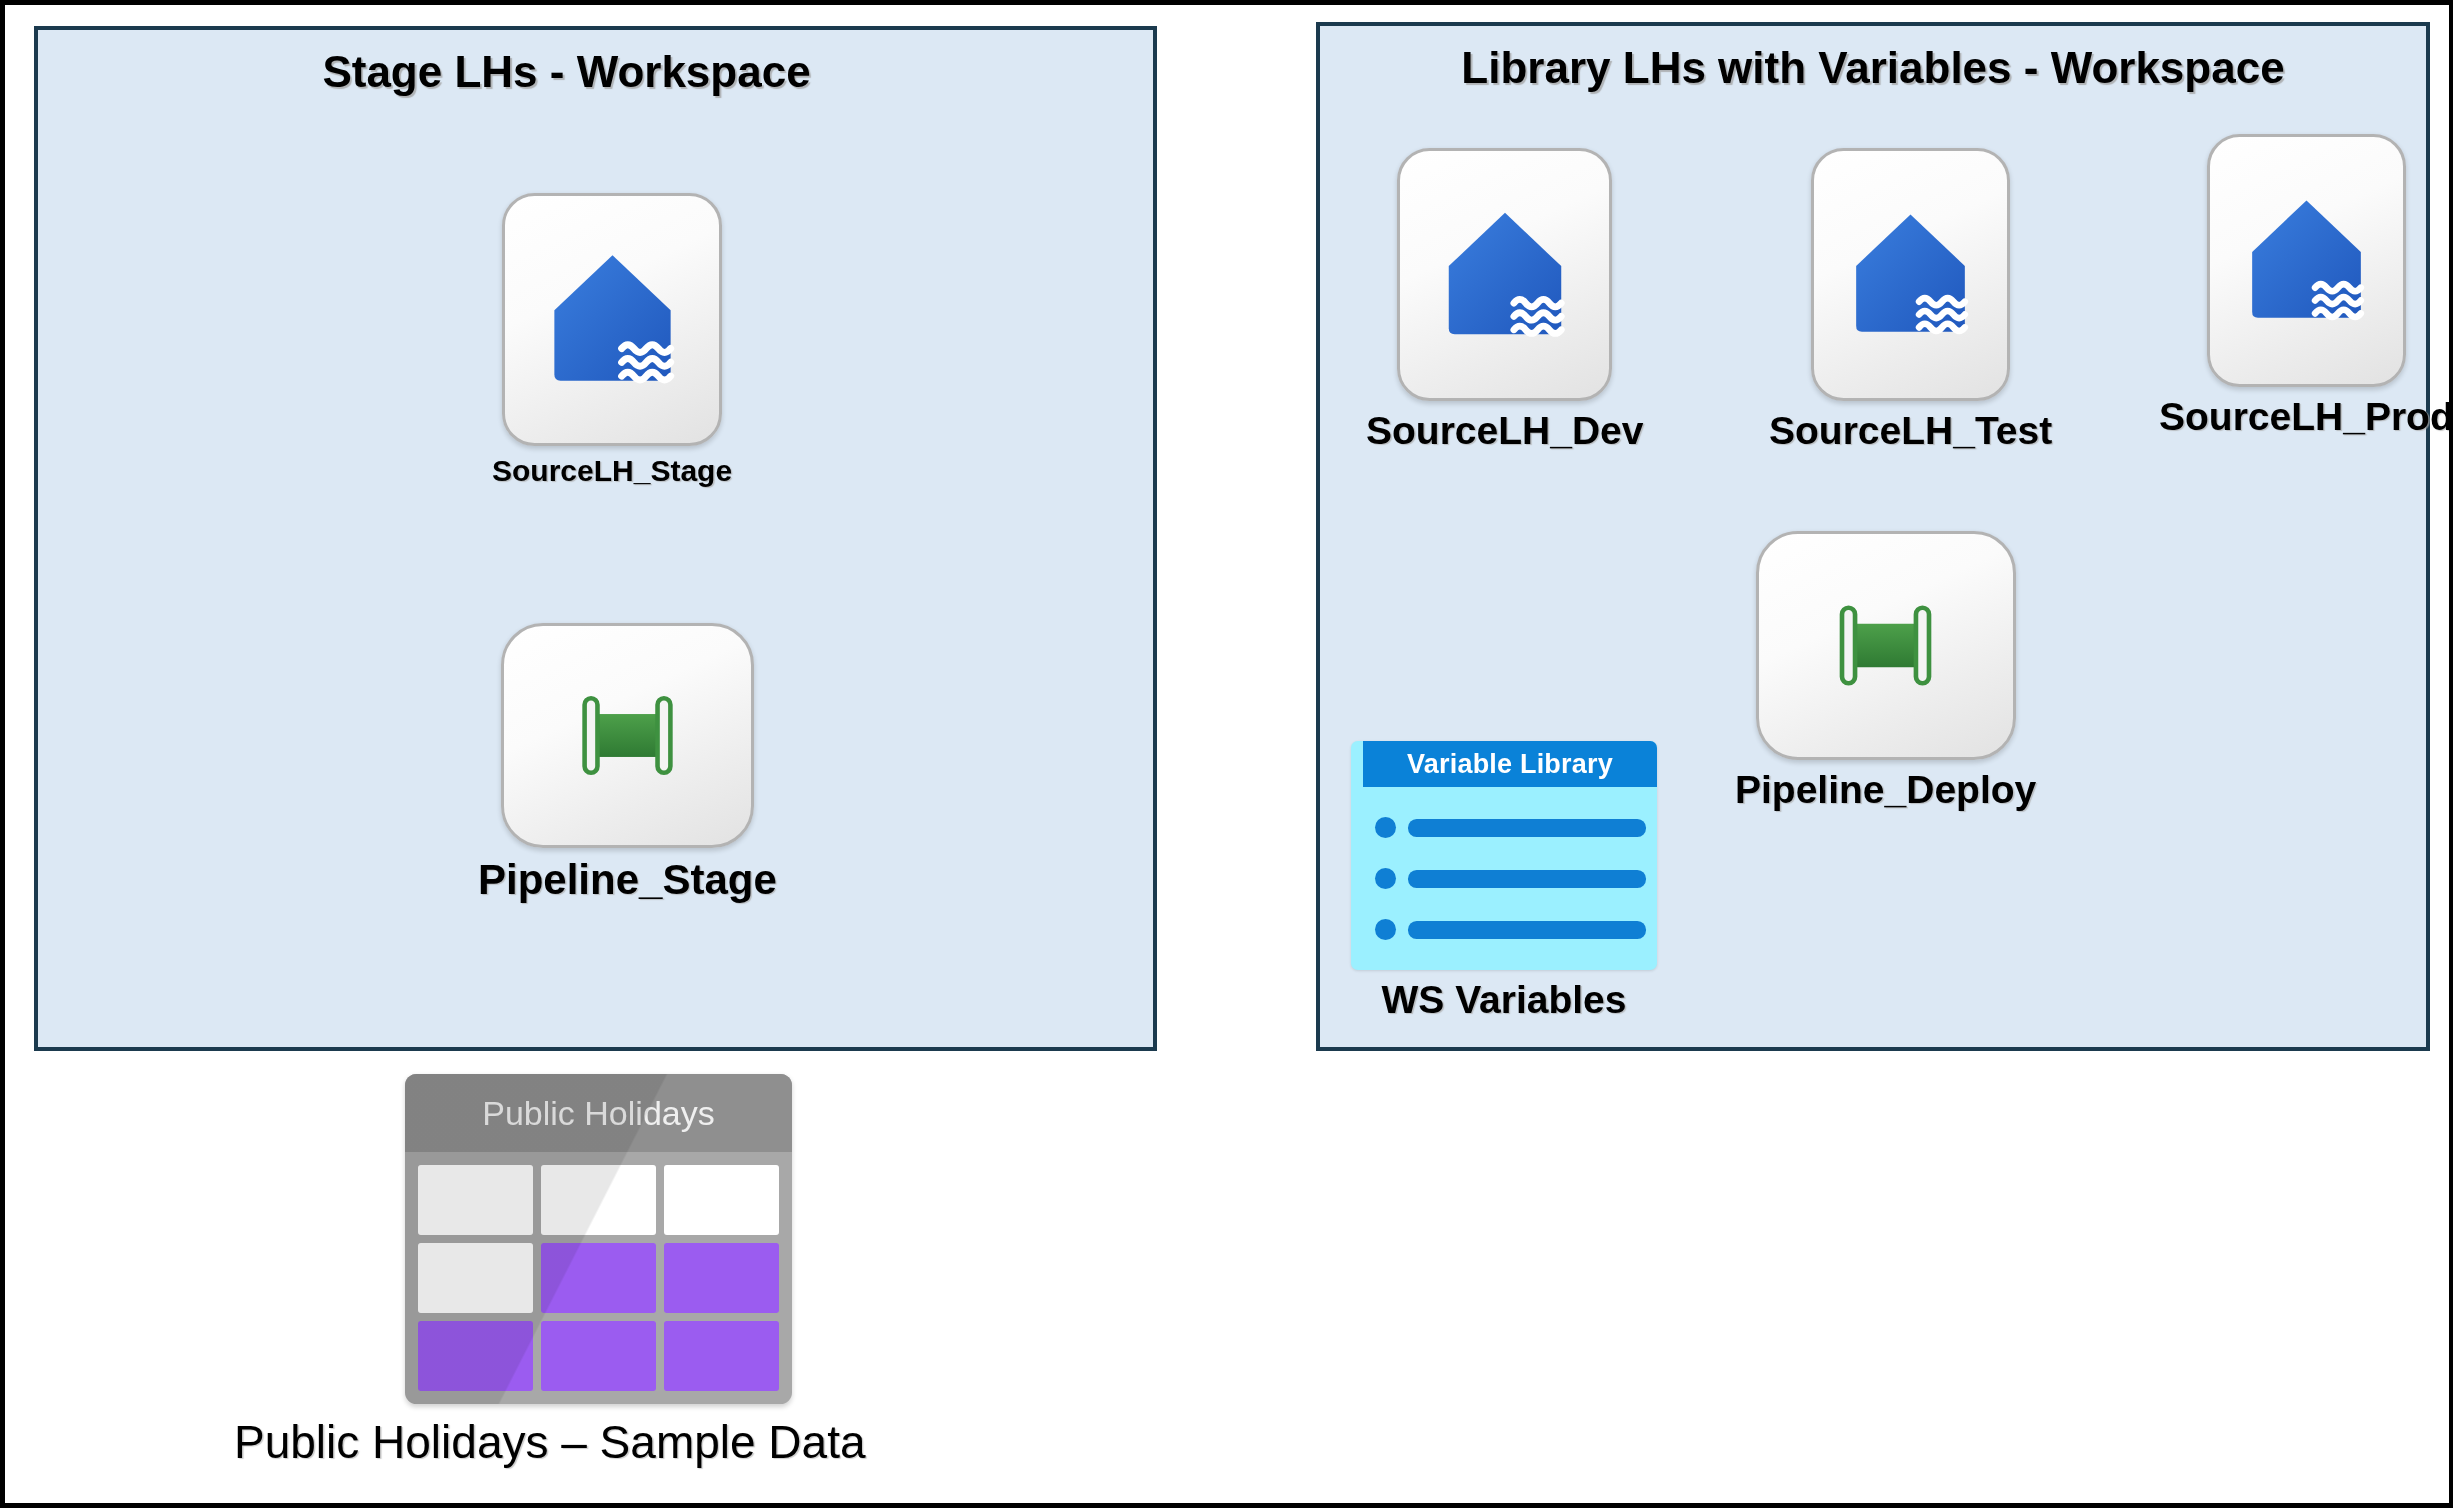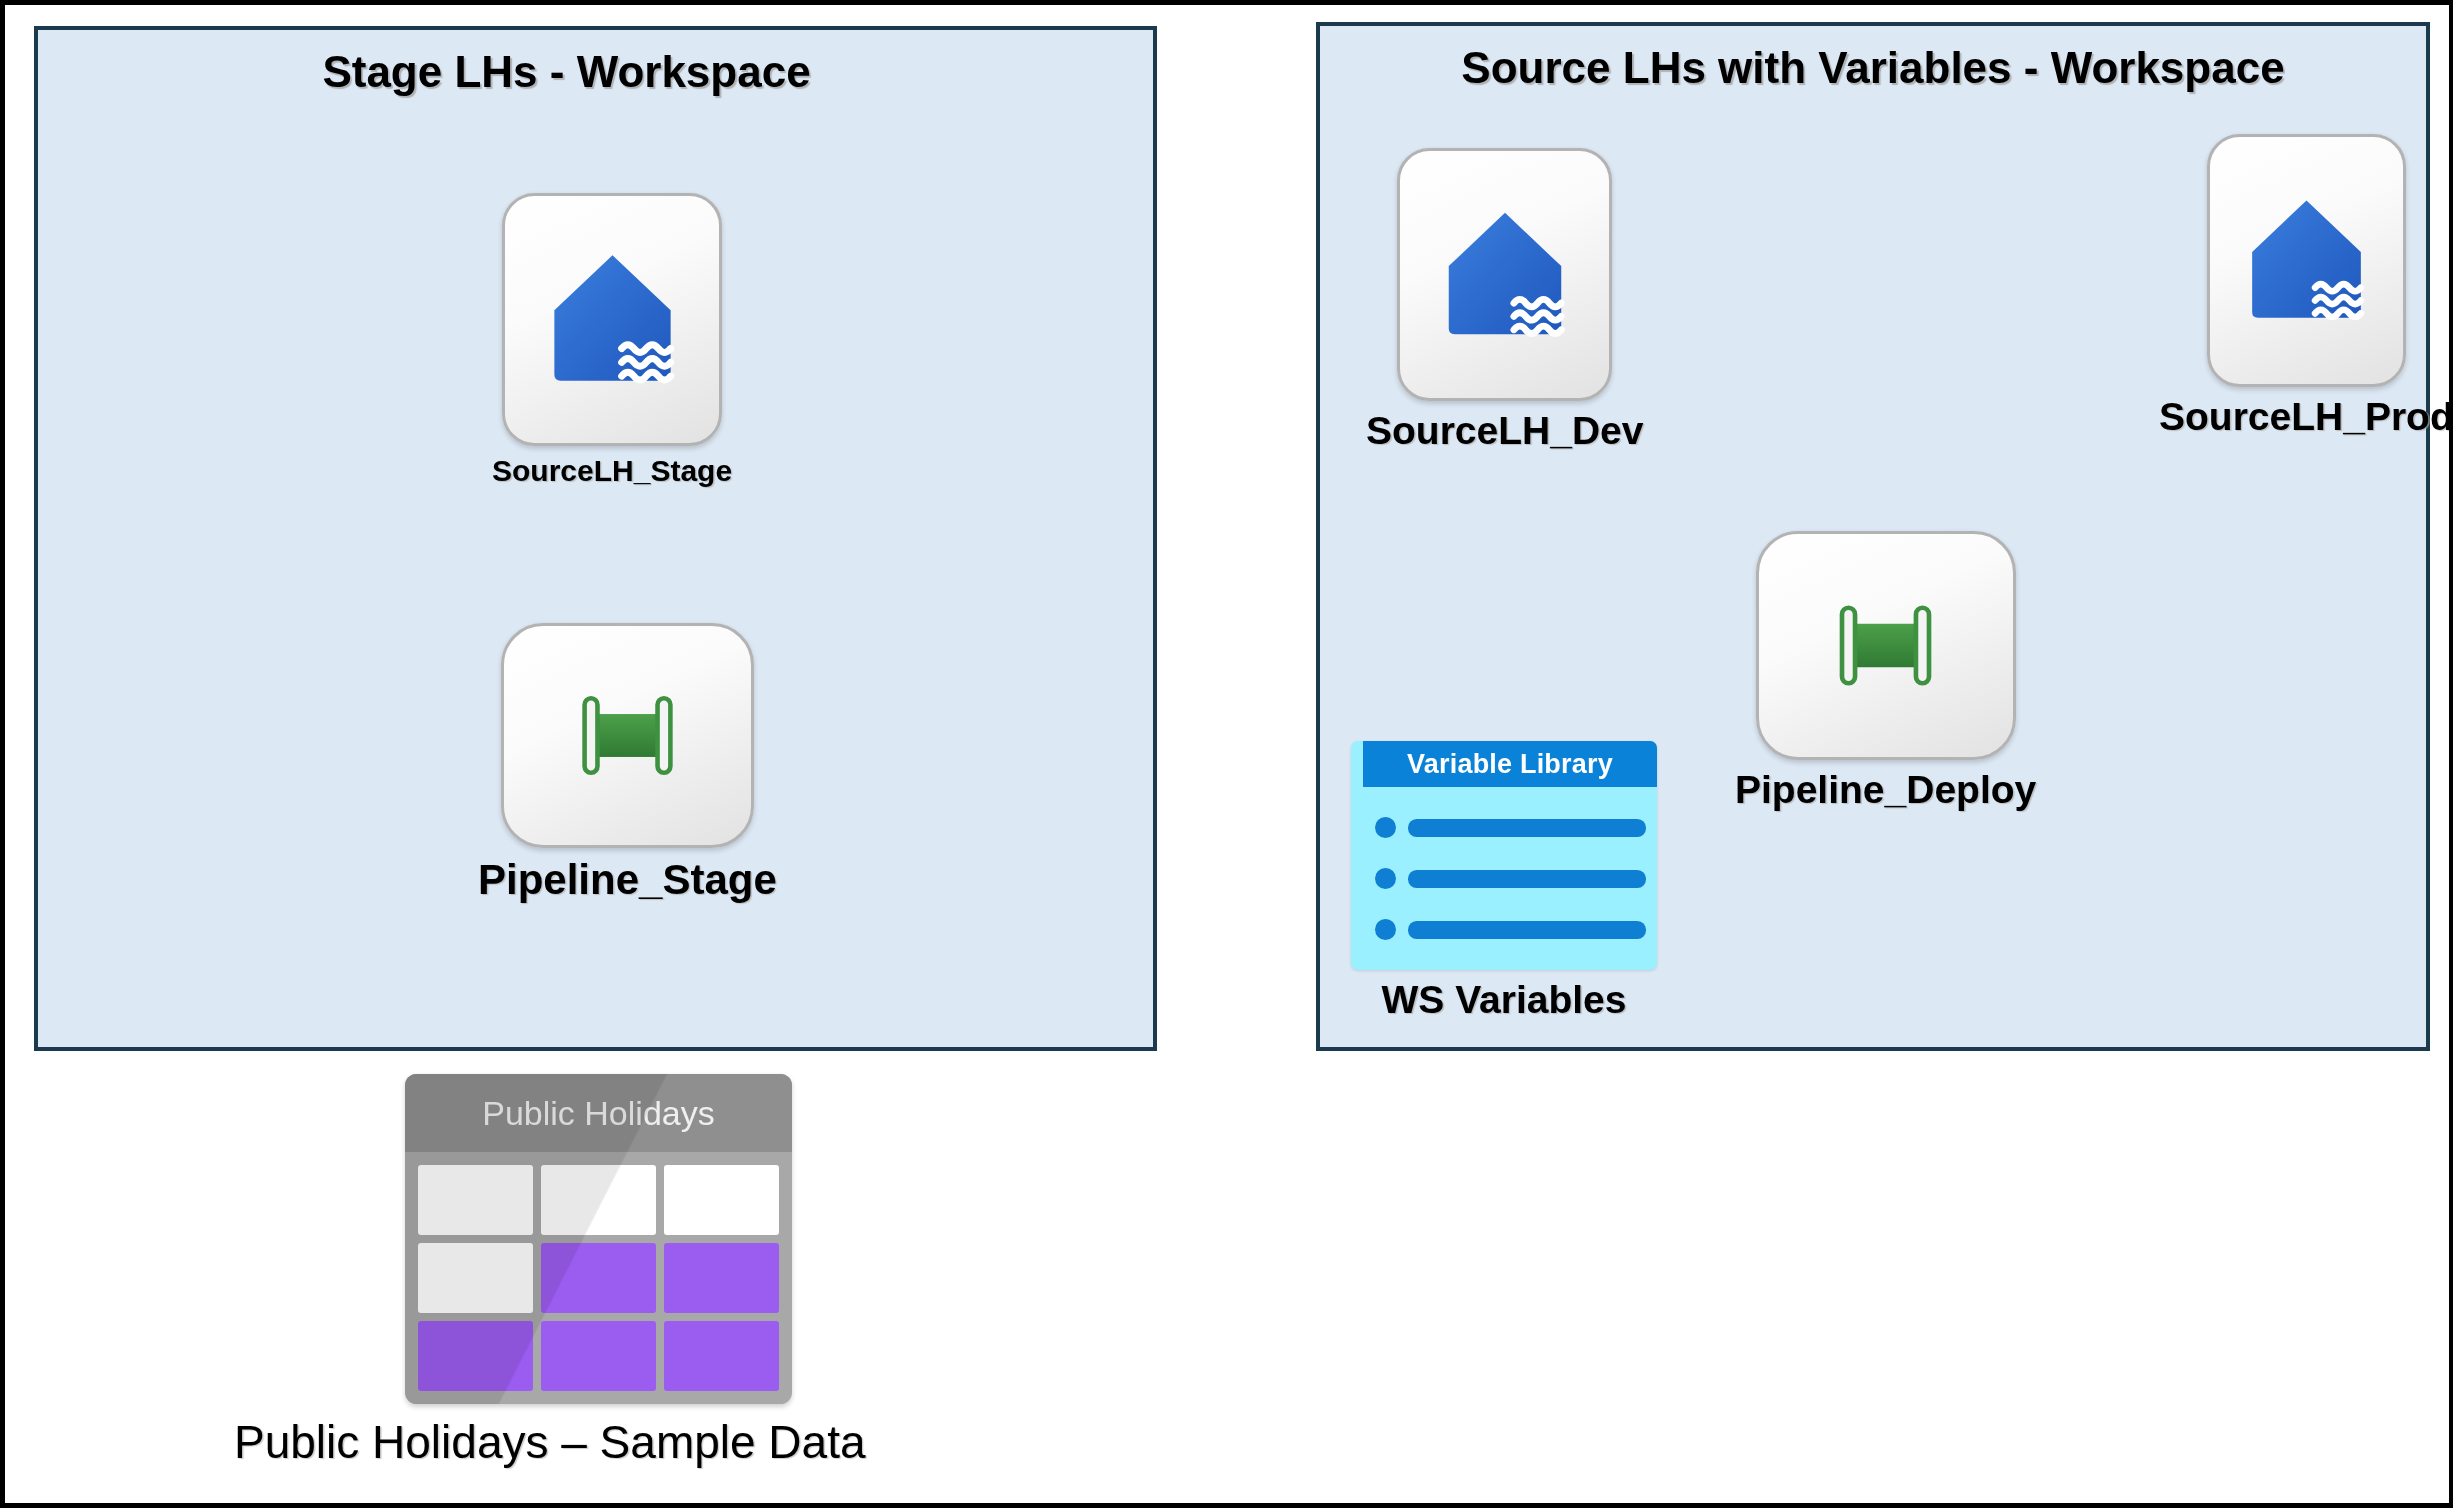--- a/index.html
+++ b/index.html
@@ -190,36 +190,49 @@
           <rect x="25" y="35" width="50" height="30" fill="url(#pgr1)"></rect>
           <rect x="20" y="24" width="9" height="52" rx="4.5" fill="#f4f4f4" stroke="#3e9140" stroke-width="3.2"></rect>
           <rect x="71" y="24" width="9" height="52" rx="4.5" fill="#f4f4f4" stroke="#3e9140" stroke-width="3.2"></rect>
         </svg>
       </div>
       <div class="item-label" style="font-size:42px;">Pipeline_Stage</div>
     </div>
   </div>
 
   <div class="panel" id="panel-source">
-    <div class="panel-title">Source LHs with Variables - Workspace</div>
+    <div class="panel-title">Library LHs with Variables - Workspace</div>
 
     <div class="item" style="left:46px; top:122px;">
       <div class="tile" style="width:215px; height:253px; border-radius:32.5px;">
         <svg width="148" height="148" viewBox="0 0 100 100" aria-hidden="true">
           <path d="M50 8 L88 44 L88 86 Q88 90 84 90 L16 90 Q12 90 12 86 L12 44 Z" fill="url(#lhg1)"></path>
           <g stroke="#ffffff" stroke-width="4.6" fill="none" stroke-linecap="round">
             <path d="M56 69 q4 -5 8 0 q4 5 8 0 q4 -5 8 0 q4 5 8 0"></path>
             <path d="M56 78 q4 -5 8 0 q4 5 8 0 q4 -5 8 0 q4 5 8 0"></path>
             <path d="M56 87 q4 -5 8 0 q4 5 8 0 q4 -5 8 0 q4 5 8 0"></path>
           </g>
         </svg>
       </div>
       <div class="item-label" style="font-size:39px;">SourceLH_Dev</div>
     </div>
 
+    <div class="item" style="left:449px; top:122px;">
+      <div class="tile" style="width:199px; height:253px; border-radius:32.5px;">
+        <svg width="143" height="143" viewBox="0 0 100 100" aria-hidden="true">
+          <path d="M50 8 L88 44 L88 86 Q88 90 84 90 L16 90 Q12 90 12 86 L12 44 Z" fill="url(#lhg1)"></path>
+          <g stroke="#ffffff" stroke-width="4.6" fill="none" stroke-linecap="round">
+            <path d="M56 69 q4 -5 8 0 q4 5 8 0 q4 -5 8 0 q4 5 8 0"></path>
+            <path d="M56 78 q4 -5 8 0 q4 5 8 0 q4 -5 8 0 q4 5 8 0"></path>
+            <path d="M56 87 q4 -5 8 0 q4 5 8 0 q4 -5 8 0 q4 5 8 0"></path>
+          </g>
+        </svg>
+      </div>
+      <div class="item-label" style="font-size:39px;">SourceLH_Test</div>
+    </div>
 
     <div class="item" style="left:839px; top:108px;">
       <div class="tile" style="width:199px; height:253px; border-radius:32.5px;">
         <svg width="143" height="143" viewBox="0 0 100 100" aria-hidden="true">
           <path d="M50 8 L88 44 L88 86 Q88 90 84 90 L16 90 Q12 90 12 86 L12 44 Z" fill="url(#lhg1)"></path>
           <g stroke="#ffffff" stroke-width="4.6" fill="none" stroke-linecap="round">
             <path d="M56 69 q4 -5 8 0 q4 5 8 0 q4 -5 8 0 q4 5 8 0"></path>
             <path d="M56 78 q4 -5 8 0 q4 5 8 0 q4 -5 8 0 q4 5 8 0"></path>
             <path d="M56 87 q4 -5 8 0 q4 5 8 0 q4 -5 8 0 q4 5 8 0"></path>
           </g>

